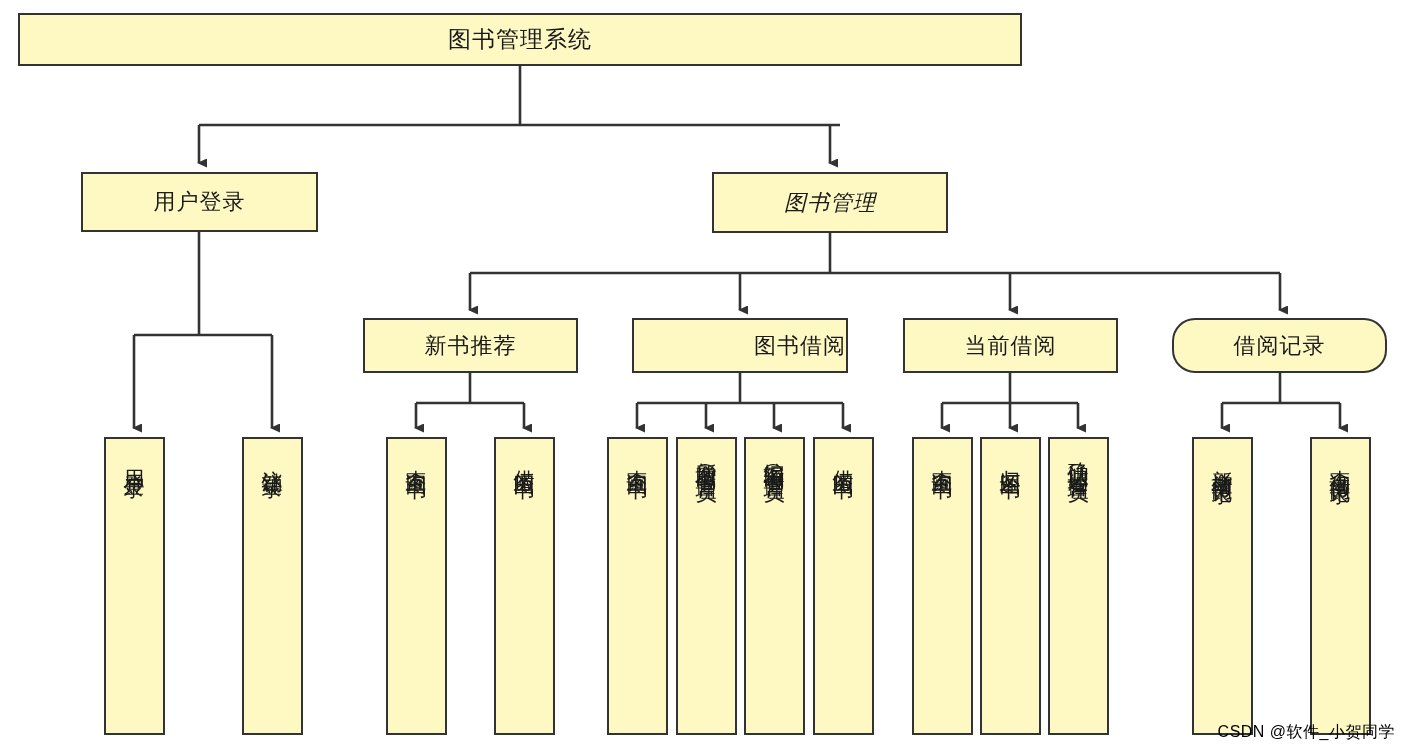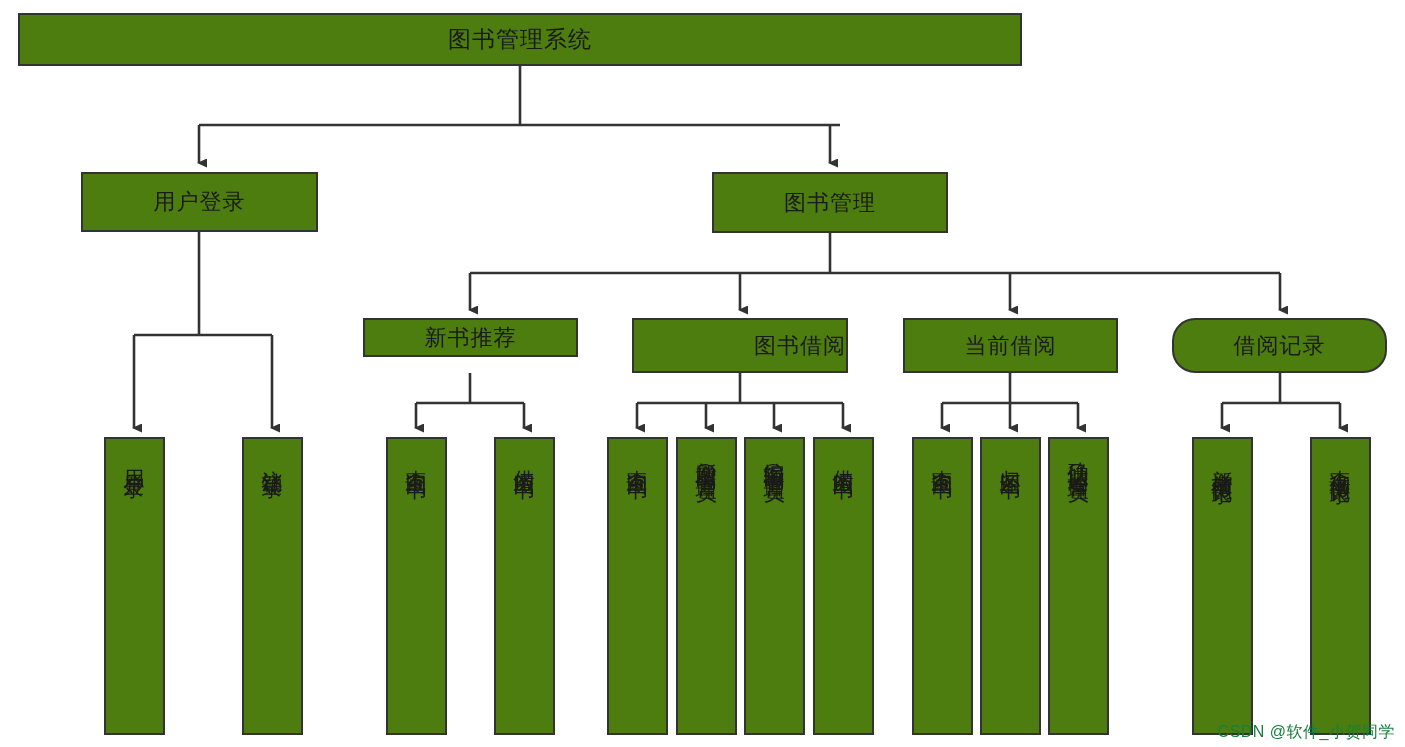--- a/index.html
+++ b/index.html
@@ -21,21 +21,21 @@
     position: absolute;
     left: 0;
     top: 0;
     width: 1405px;
     height: 747px;
     pointer-events: none;
   }
   .node {
     position: absolute;
     box-sizing: border-box;
-    background: #4d7c0f;
+    background: #fef9c3;
     border: 2.5px solid #333333;
     display: flex;
     align-items: center;
     justify-content: center;
     color: #1a1a1a;
   }
   .node .label {
     white-space: nowrap;
     line-height: 1.0;
   }
@@ -62,21 +62,21 @@
     white-space: nowrap;
   }
   .node.vert.tallstart {
     padding-top: 6px;
   }
   #watermark {
     position: absolute;
     right: 10px;
     bottom: 4px;
     font-size: 16px;
-    color: #15803d;
+    color: #000000;
     letter-spacing: 0.5px;
     white-space: nowrap;
   }
 </style>
 </head>
 <body>
 
 <div id="canvas">
 
   <svg class="links" viewBox="0 0 1405 747">
@@ -130,25 +130,25 @@
   </svg>
 
   <div class="node horiz root" style="left:18px; top:13px; width:1004px; height:53px;">
     <span class="label">图书管理系统</span>
   </div>
 
   <div class="node horiz" style="left:81px; top:172px; width:237px; height:60px;">
     <span class="label">用户登录</span>
   </div>
 
-  <div class="node horiz" style="left:712px; top:172px; width:236px; height:61px;">
+  <div class="node horiz" style="left:712px; top:172px; width:236px; height:61px;font-style:italic;">
     <span class="label">图书管理</span>
   </div>
 
-  <div class="node horiz" style="left:363px; top:318px; width:215px; height:39px;">
+  <div class="node horiz" style="left:363px; top:318px; width:215px; height:55px;">
     <span class="label">新书推荐</span>
   </div>
 
   <div class="node horiz" style="left:632px; top:318px; width:216px; height:55px;justify-content:flex-end;">
     <span class="label">图书借阅</span>
   </div>
 
   <div class="node horiz" style="left:903px; top:318px; width:215px; height:55px;align-items:center;">
     <span class="label">当前借阅</span>
   </div>

